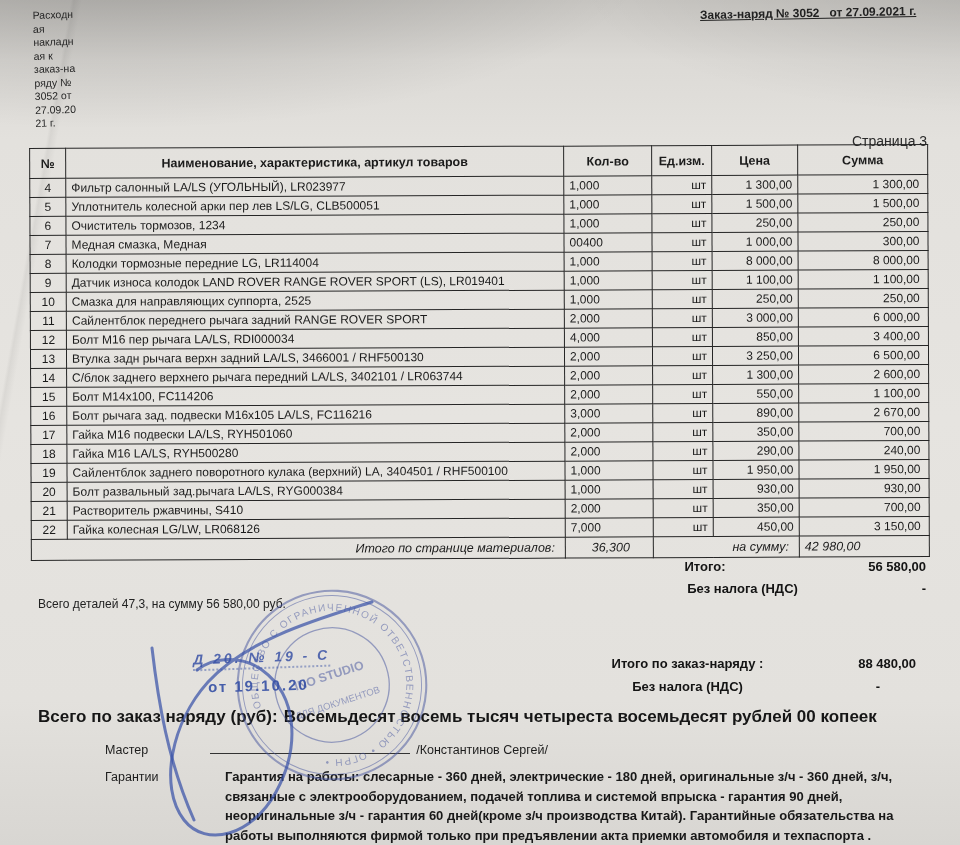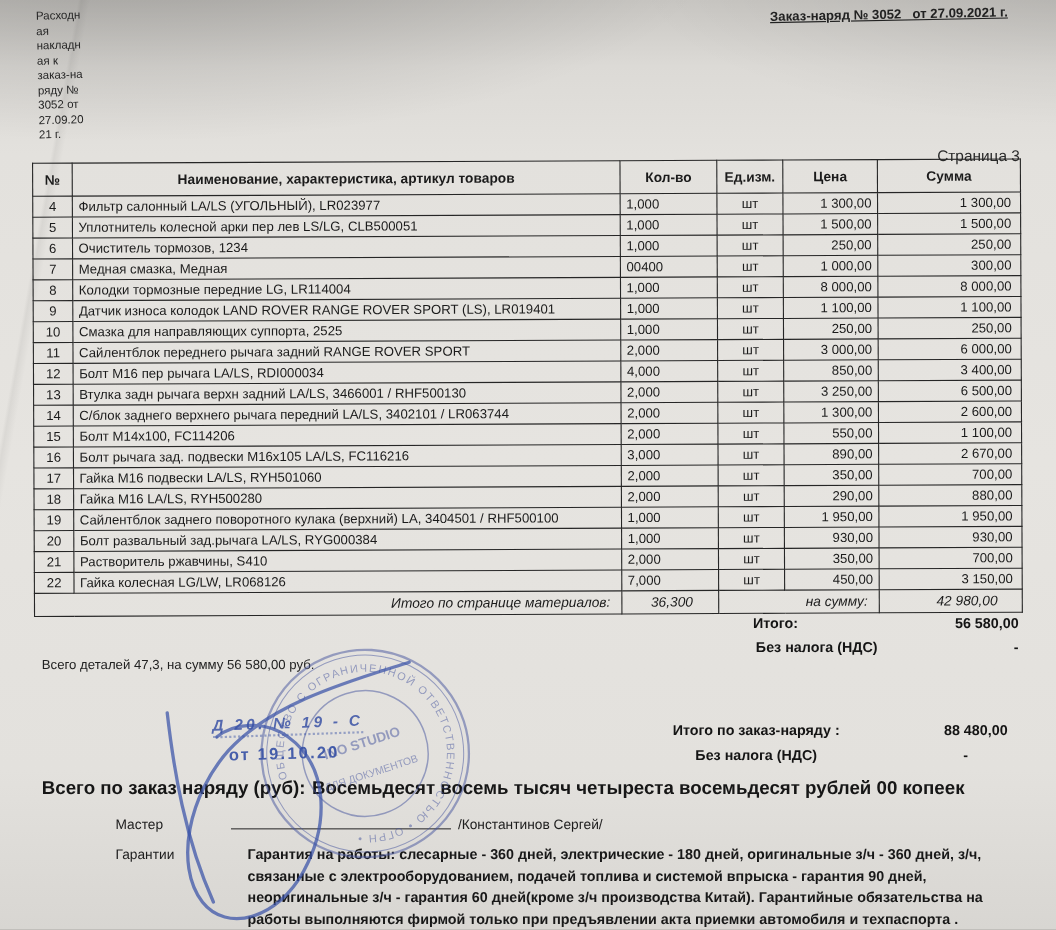--- a/index.html
+++ b/index.html
@@ -19,27 +19,27 @@
   .page-label{position:absolute;left:852px;top:133px;font-size:14px;color:#2a2a2a}
 
   .items{position:absolute;left:30px;top:146px;width:898px;border-collapse:collapse;table-layout:fixed;
     transform:rotate(-.25deg)}
   .items th,.items td{border:1px solid #262626;font-size:12px;color:#1b1b1b;padding:1px 5px;height:19px;
     overflow:hidden;white-space:nowrap;vertical-align:middle}
   .items th{font-weight:700;height:30px;font-size:12.5px;text-align:center}
   td.c0{text-align:center}
   td.c1{text-align:left}
   td.c2{text-align:left}
-  td.c3{text-align:center}
+  td.c3{text-align:right}
   td.c4{text-align:right}
   td.c5{text-align:right;padding-right:8px}
   .totals-row td{font-style:italic;height:21px;font-size:12.5px}
   .totals-row .t-lab{text-align:right;padding-right:10px}
   .totals-row .t-qty{text-align:center;padding-left:8px;font-style:italic}
-  .totals-row .t-sum{text-align:right;padding-right:22px}
+  .totals-row .t-sum{text-align:left;padding-right:22px}
 
   .tl{position:absolute;display:flex;font-weight:700;font-size:13px;color:#141414}
   .tl .lab{display:block;text-align:center}
   .tl .val{flex:1;text-align:right}
   #tl1{top:559px;left:620px;width:306px}  #tl1 .lab{width:170px}
   #tl2{top:581px;left:620px;width:306px}  #tl2 .lab{width:245px}
   #tl3{top:656px;left:560px;width:366px}  #tl3 .lab{width:255px} #tl3 .val{padding-right:10px}
   #tl4{top:679px;left:560px;width:366px}  #tl4 .lab{width:255px} #tl4 .val{padding-right:46px}
 
   .details-line{position:absolute;left:38px;top:597px;font-size:12px;color:#222}
@@ -212,21 +212,21 @@
           <td class="c3">шт</td>
           <td class="c4">350,00</td>
           <td class="c5">700,00</td>
         </tr>
         <tr>
           <td class="c0">18</td>
           <td class="c1">Гайка М16 LA/LS, RYH500280</td>
           <td class="c2">2,000</td>
           <td class="c3">шт</td>
           <td class="c4">290,00</td>
-          <td class="c5">880,00</td>
+          <td class="c5">240,00</td>
         </tr>
         <tr>
           <td class="c0">19</td>
           <td class="c1">Сайлентблок заднего поворотного кулака (верхний) LA, 3404501 / RHF500100</td>
           <td class="c2">1,000</td>
           <td class="c3">шт</td>
           <td class="c4">1 950,00</td>
           <td class="c5">1 950,00</td>
         </tr>
         <tr>

